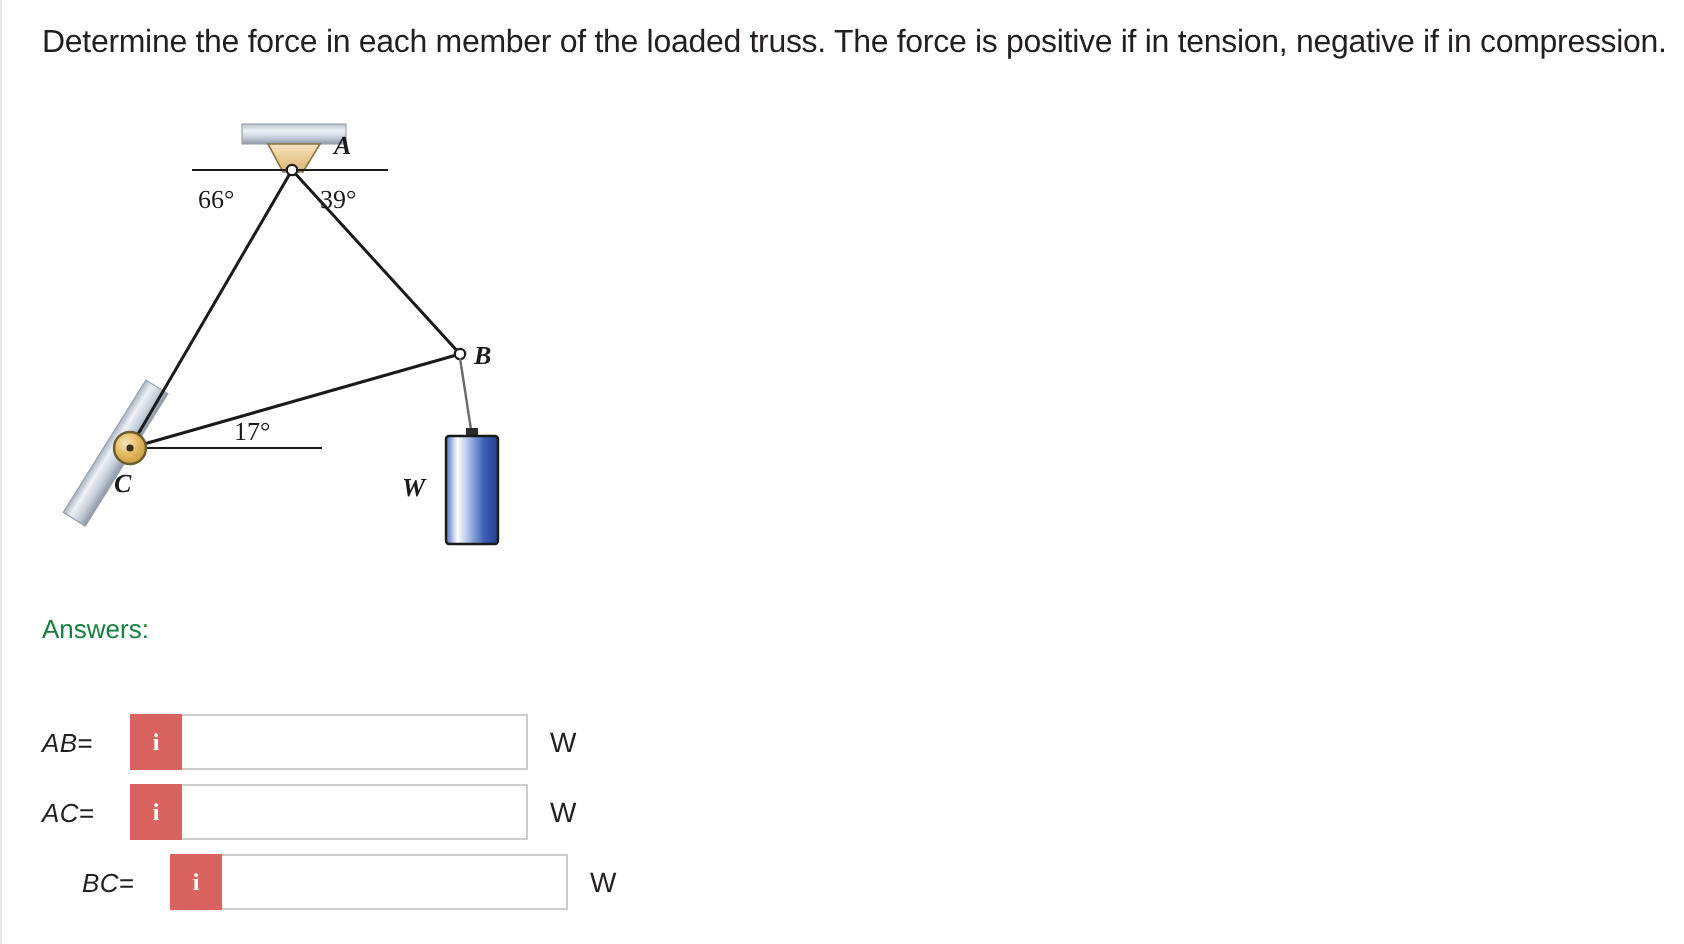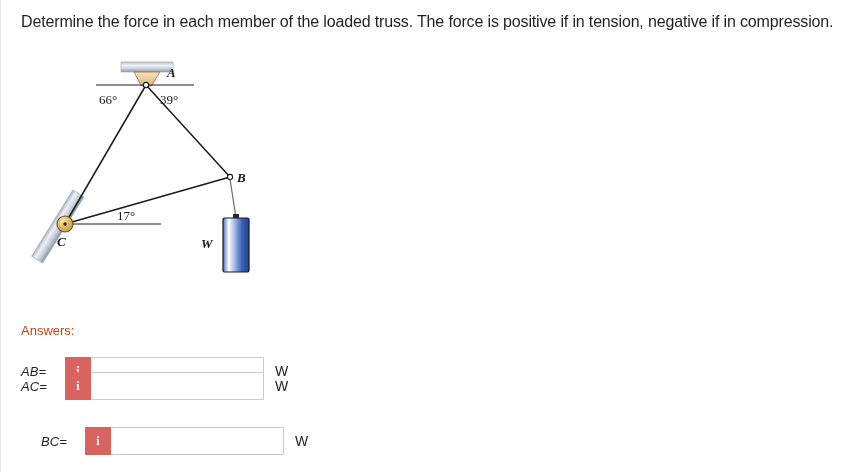--- a/index.html
+++ b/index.html
@@ -38,34 +38,34 @@
     top: 48px;
     width: 300px;
     height: 240px;
   }
   #figure svg { display: block; }
 
   
   #answers-title {
     position: absolute;
     left: 20px;
-    top: 323px;
+    top: 307px;
     font-size: 13px;
-    color: #c2410c;
+    color: #15803d;
   }
 
   .ans-row {
     position: absolute;
     left: 20px;
     height: 28px;
     display: flex;
     align-items: center;
   }
   #row-0 { top: 357px; }
-  #row-1 { top: 372px; }
+  #row-1 { top: 392px; }
   #row-2 { top: 427px; margin-left: 20px; }
 
   .ans-label {
     width: 44px;
     font-size: 13px;
     font-style: italic;
     font-family: "Liberation Sans", sans-serif;
     color: #231f20;
     letter-spacing: 0.2px;
   }

